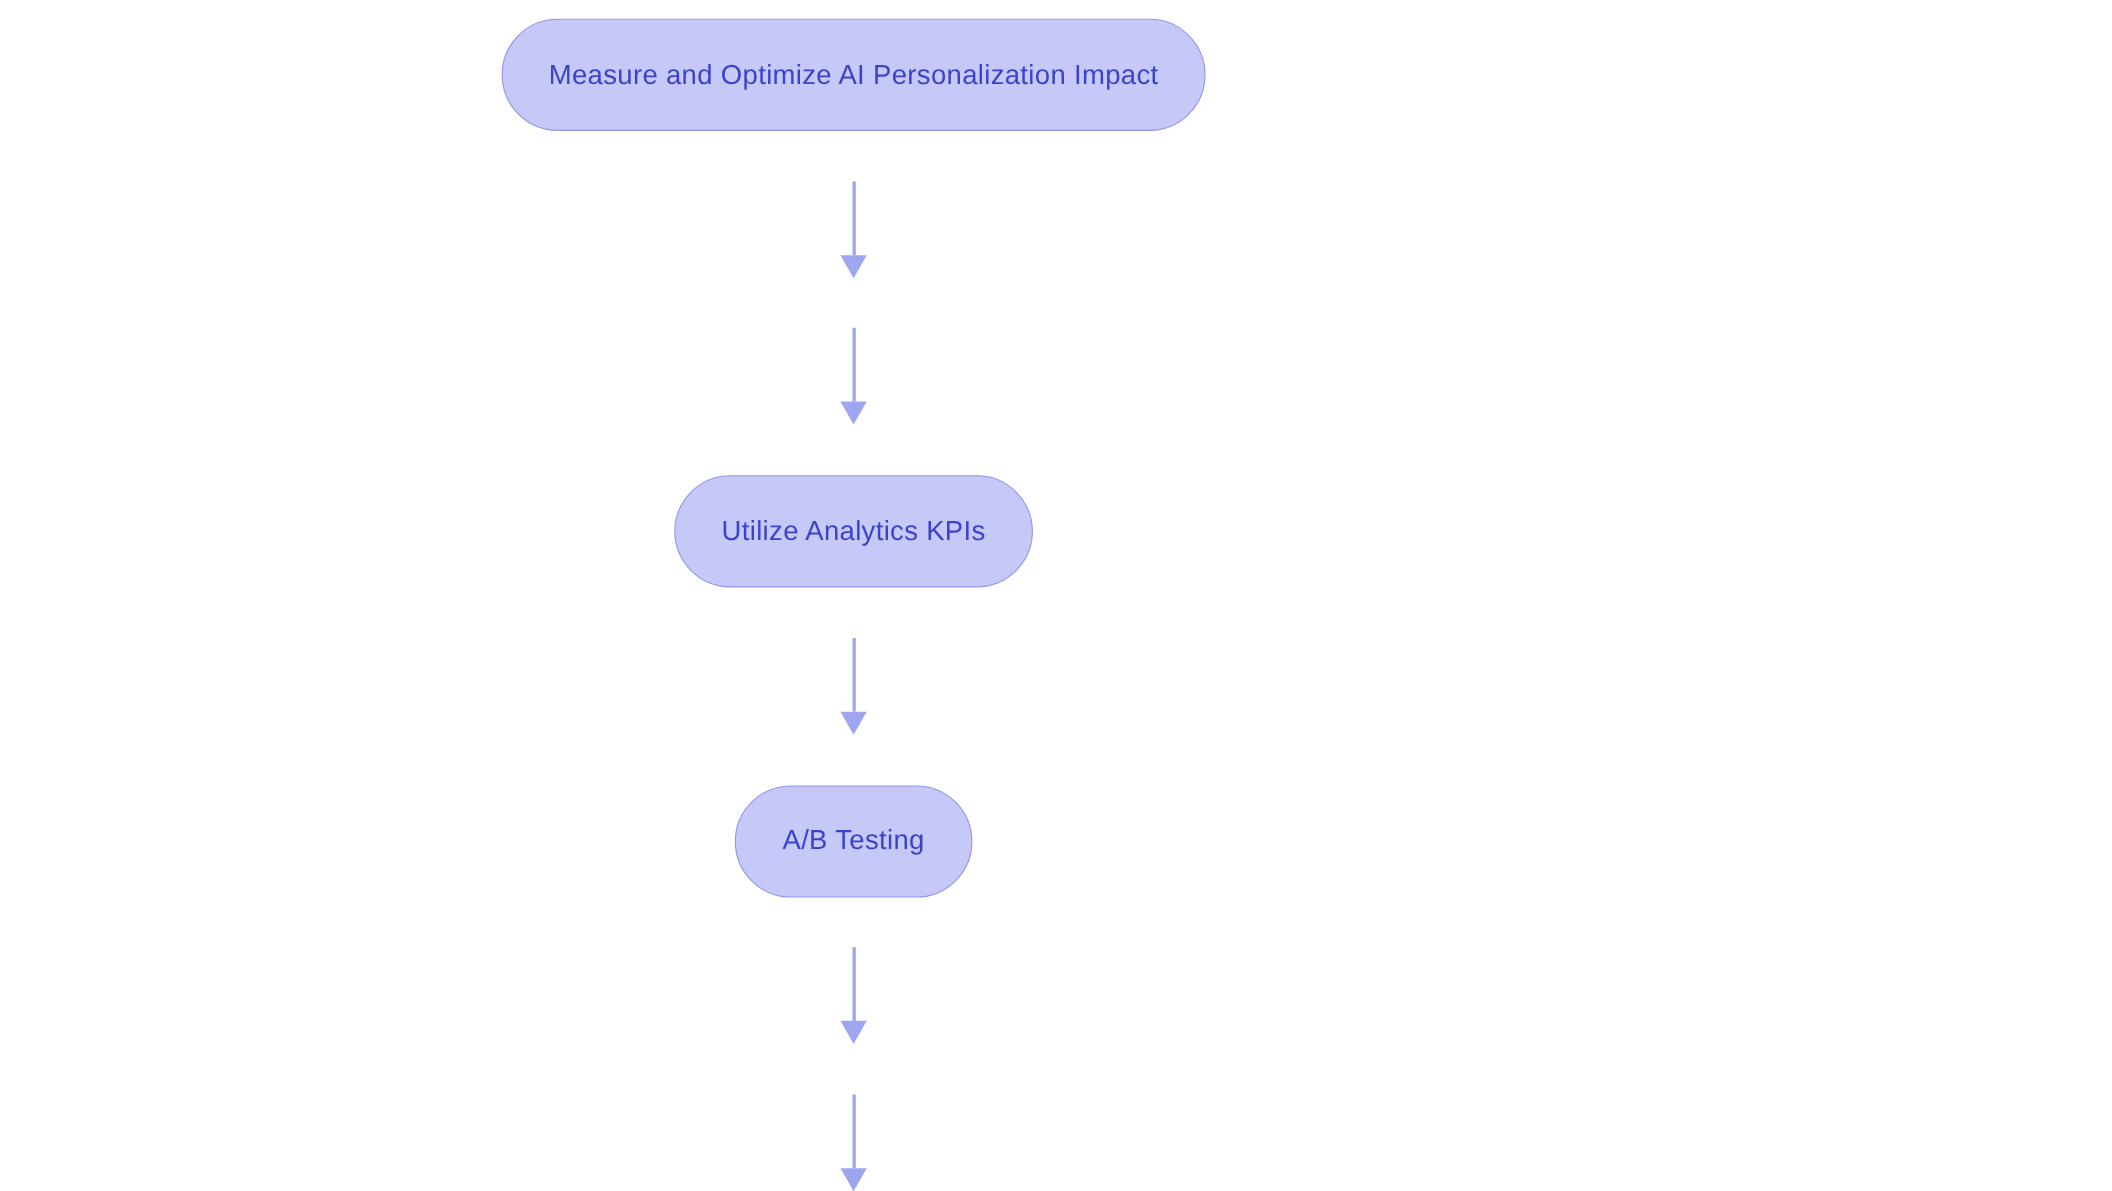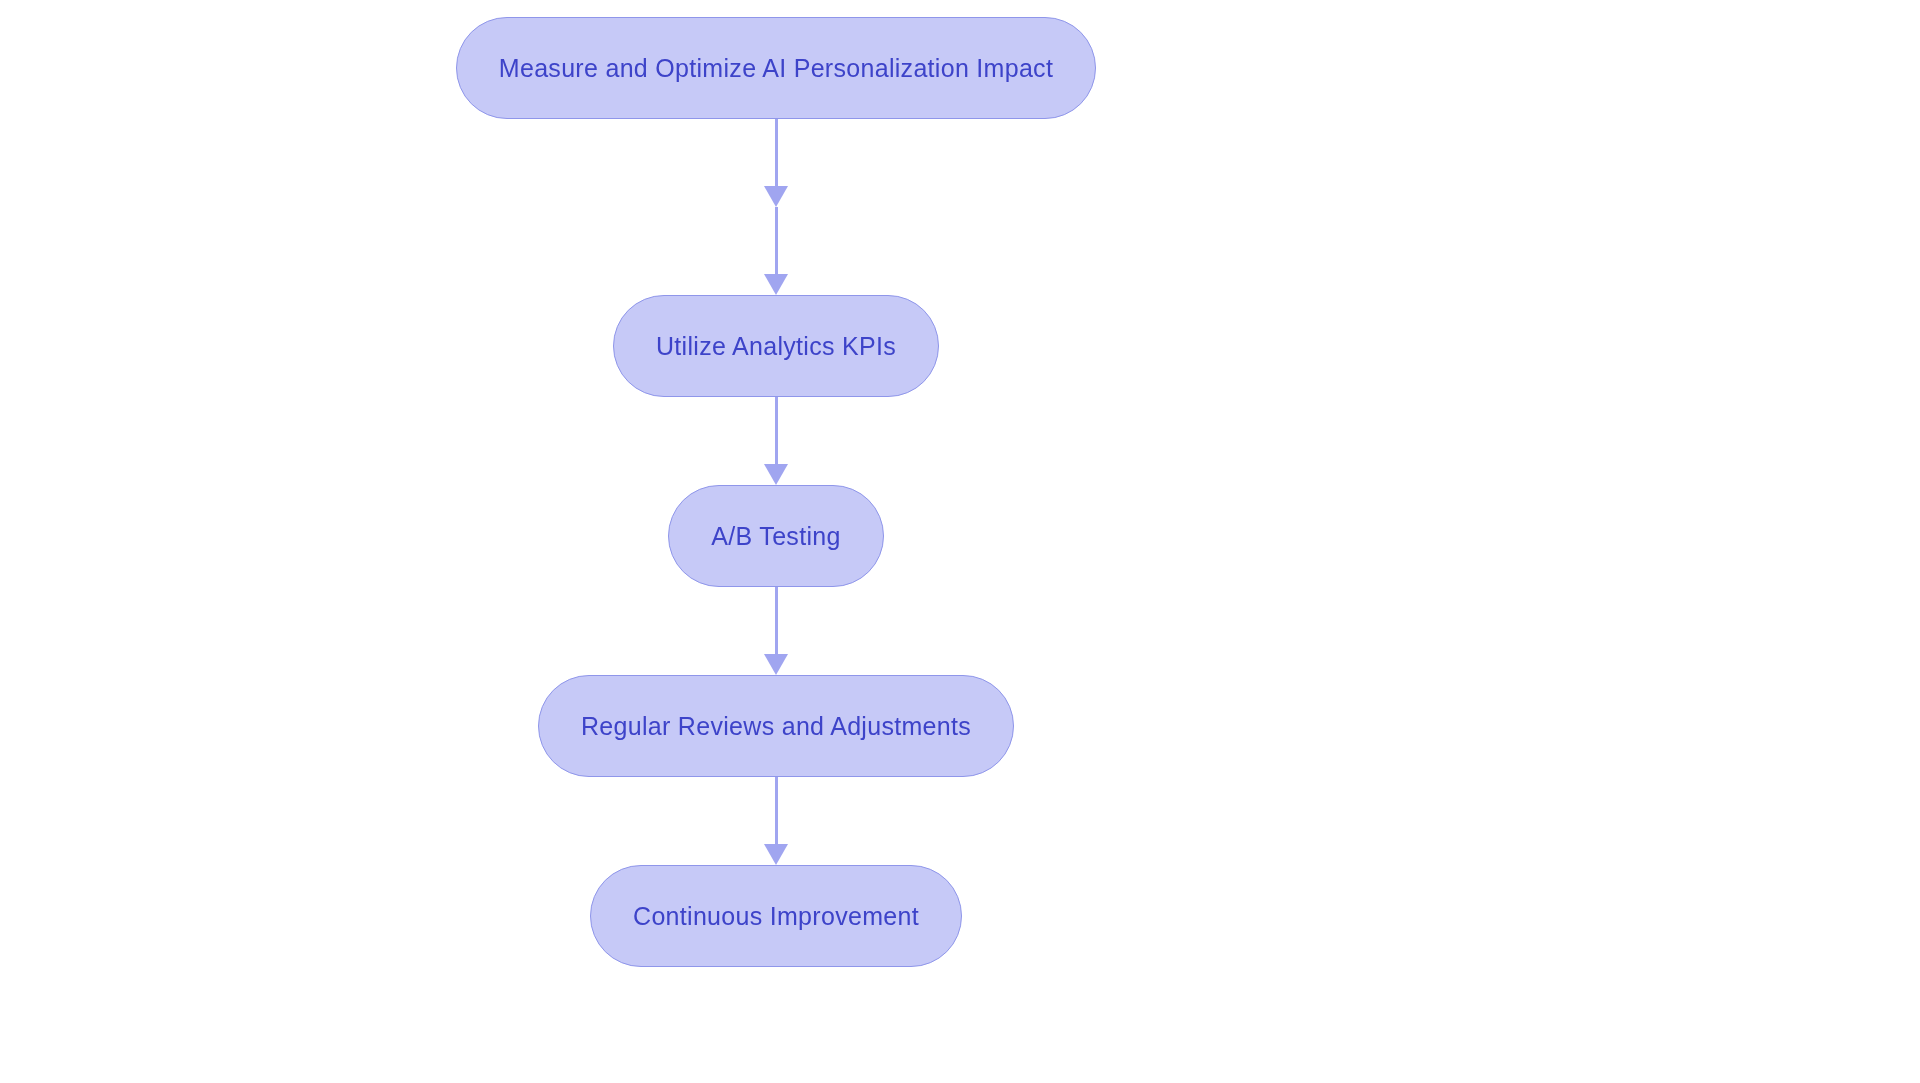--- a/index.html
+++ b/index.html
@@ -17,20 +17,21 @@
   .canvas {
     position: relative;
     width: 1552px;
     height: 1083px;
     background: var(--bg);
     overflow: hidden;
     display: flex;
     flex-direction: column;
     align-items: center;
     padding-top: 17px;
+    justify-content: space-between;
   }
   .flow-node {
     height: 102px;
     min-height: 102px;
     border-radius: 51px;
     background: var(--node-fill);
     border: 1.5px solid var(--node-border);
     color: var(--node-text);
     font-size: 25px;
     letter-spacing: 0.3px;
@@ -85,22 +86,20 @@
     <div class="head"></div>
   </div>
 
   <div class="flow-node">A/B Testing</div>
 
   <div class="flow-arrow">
     <div class="shaft"></div>
     <div class="head"></div>
   </div>
 
-  <div class="flow-node">Regular Reviews and Adjustments</div>
 
   <div class="flow-arrow">
     <div class="shaft"></div>
     <div class="head"></div>
   </div>
 
-  <div class="flow-node">Continuous Improvement</div>
 
 </div>
 
 </body></html>

